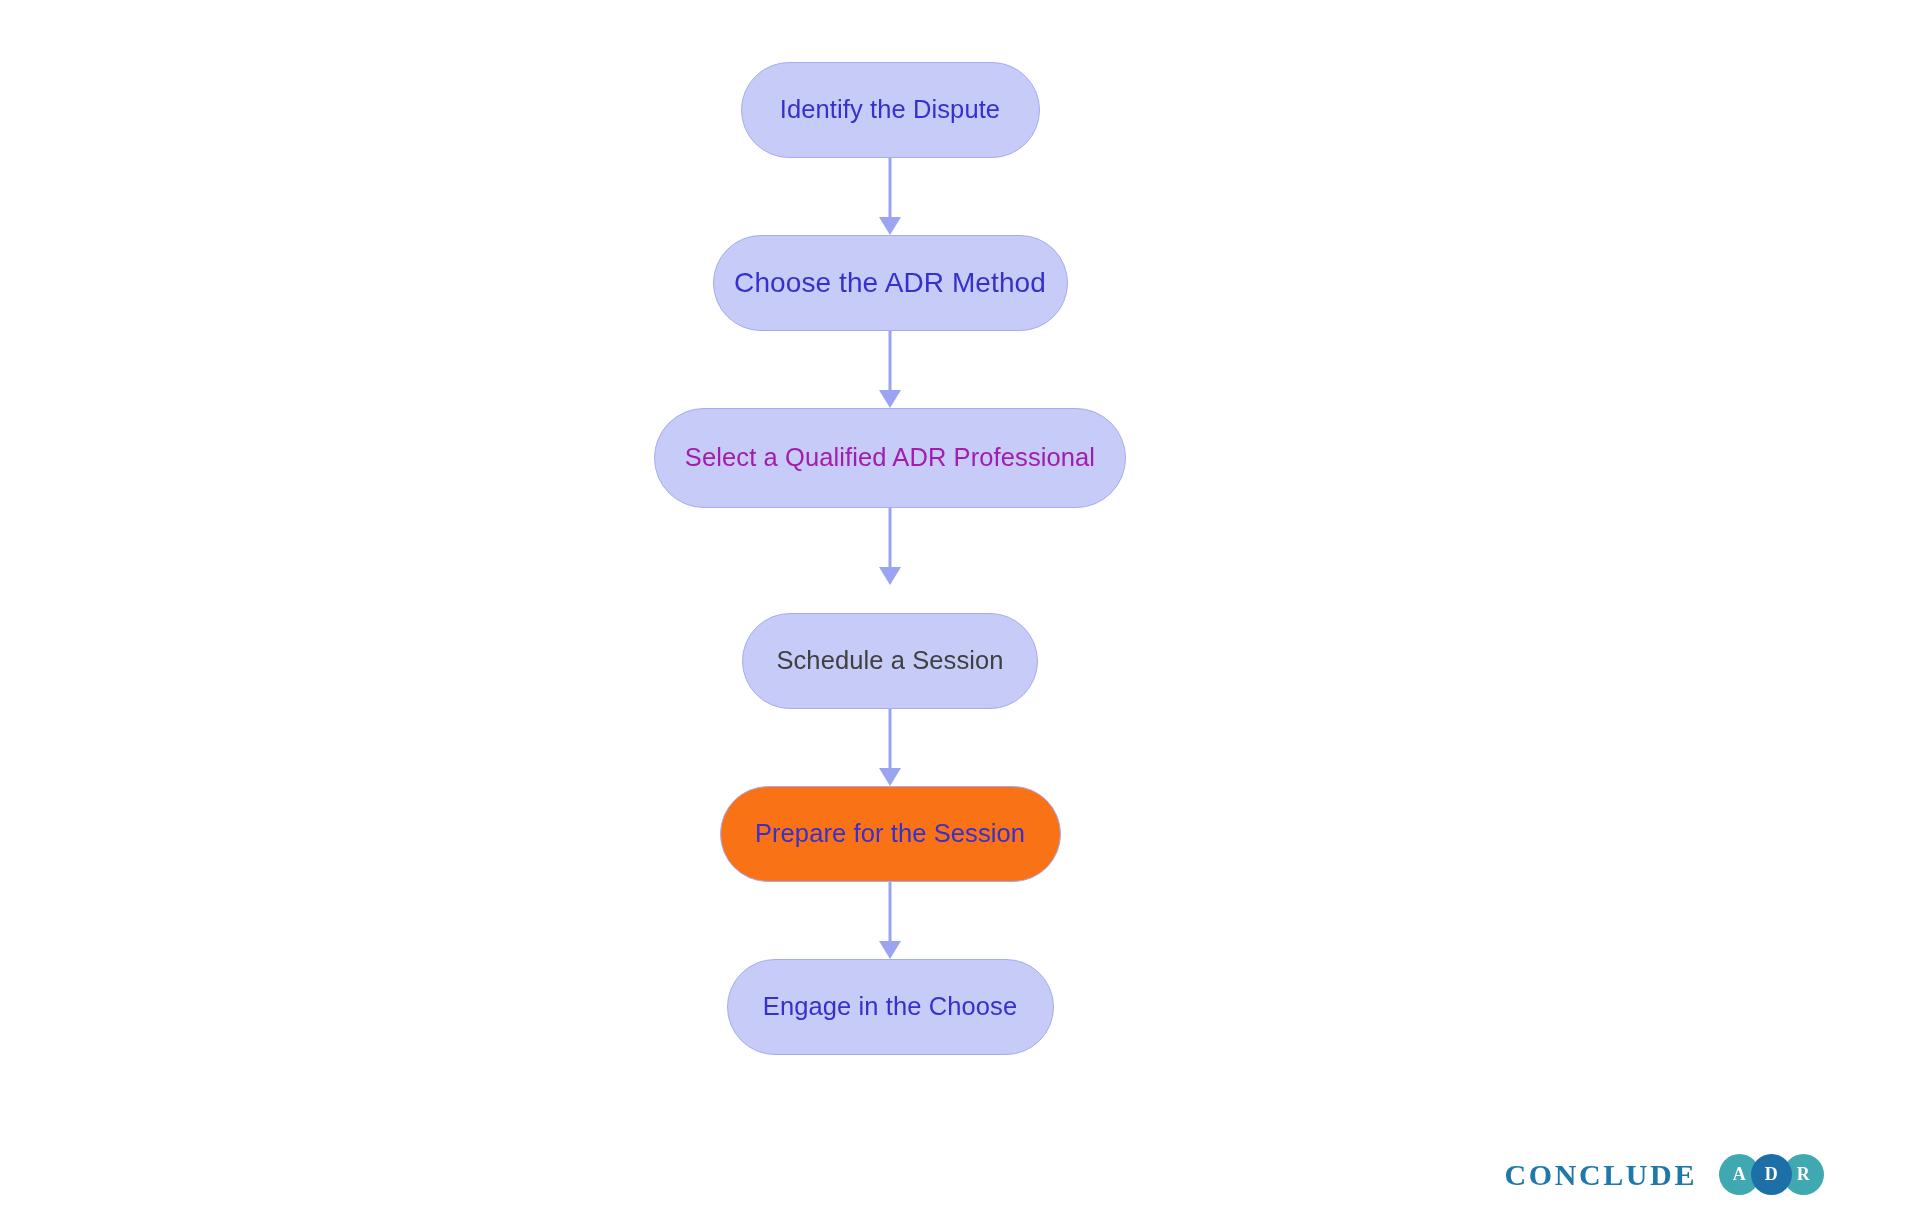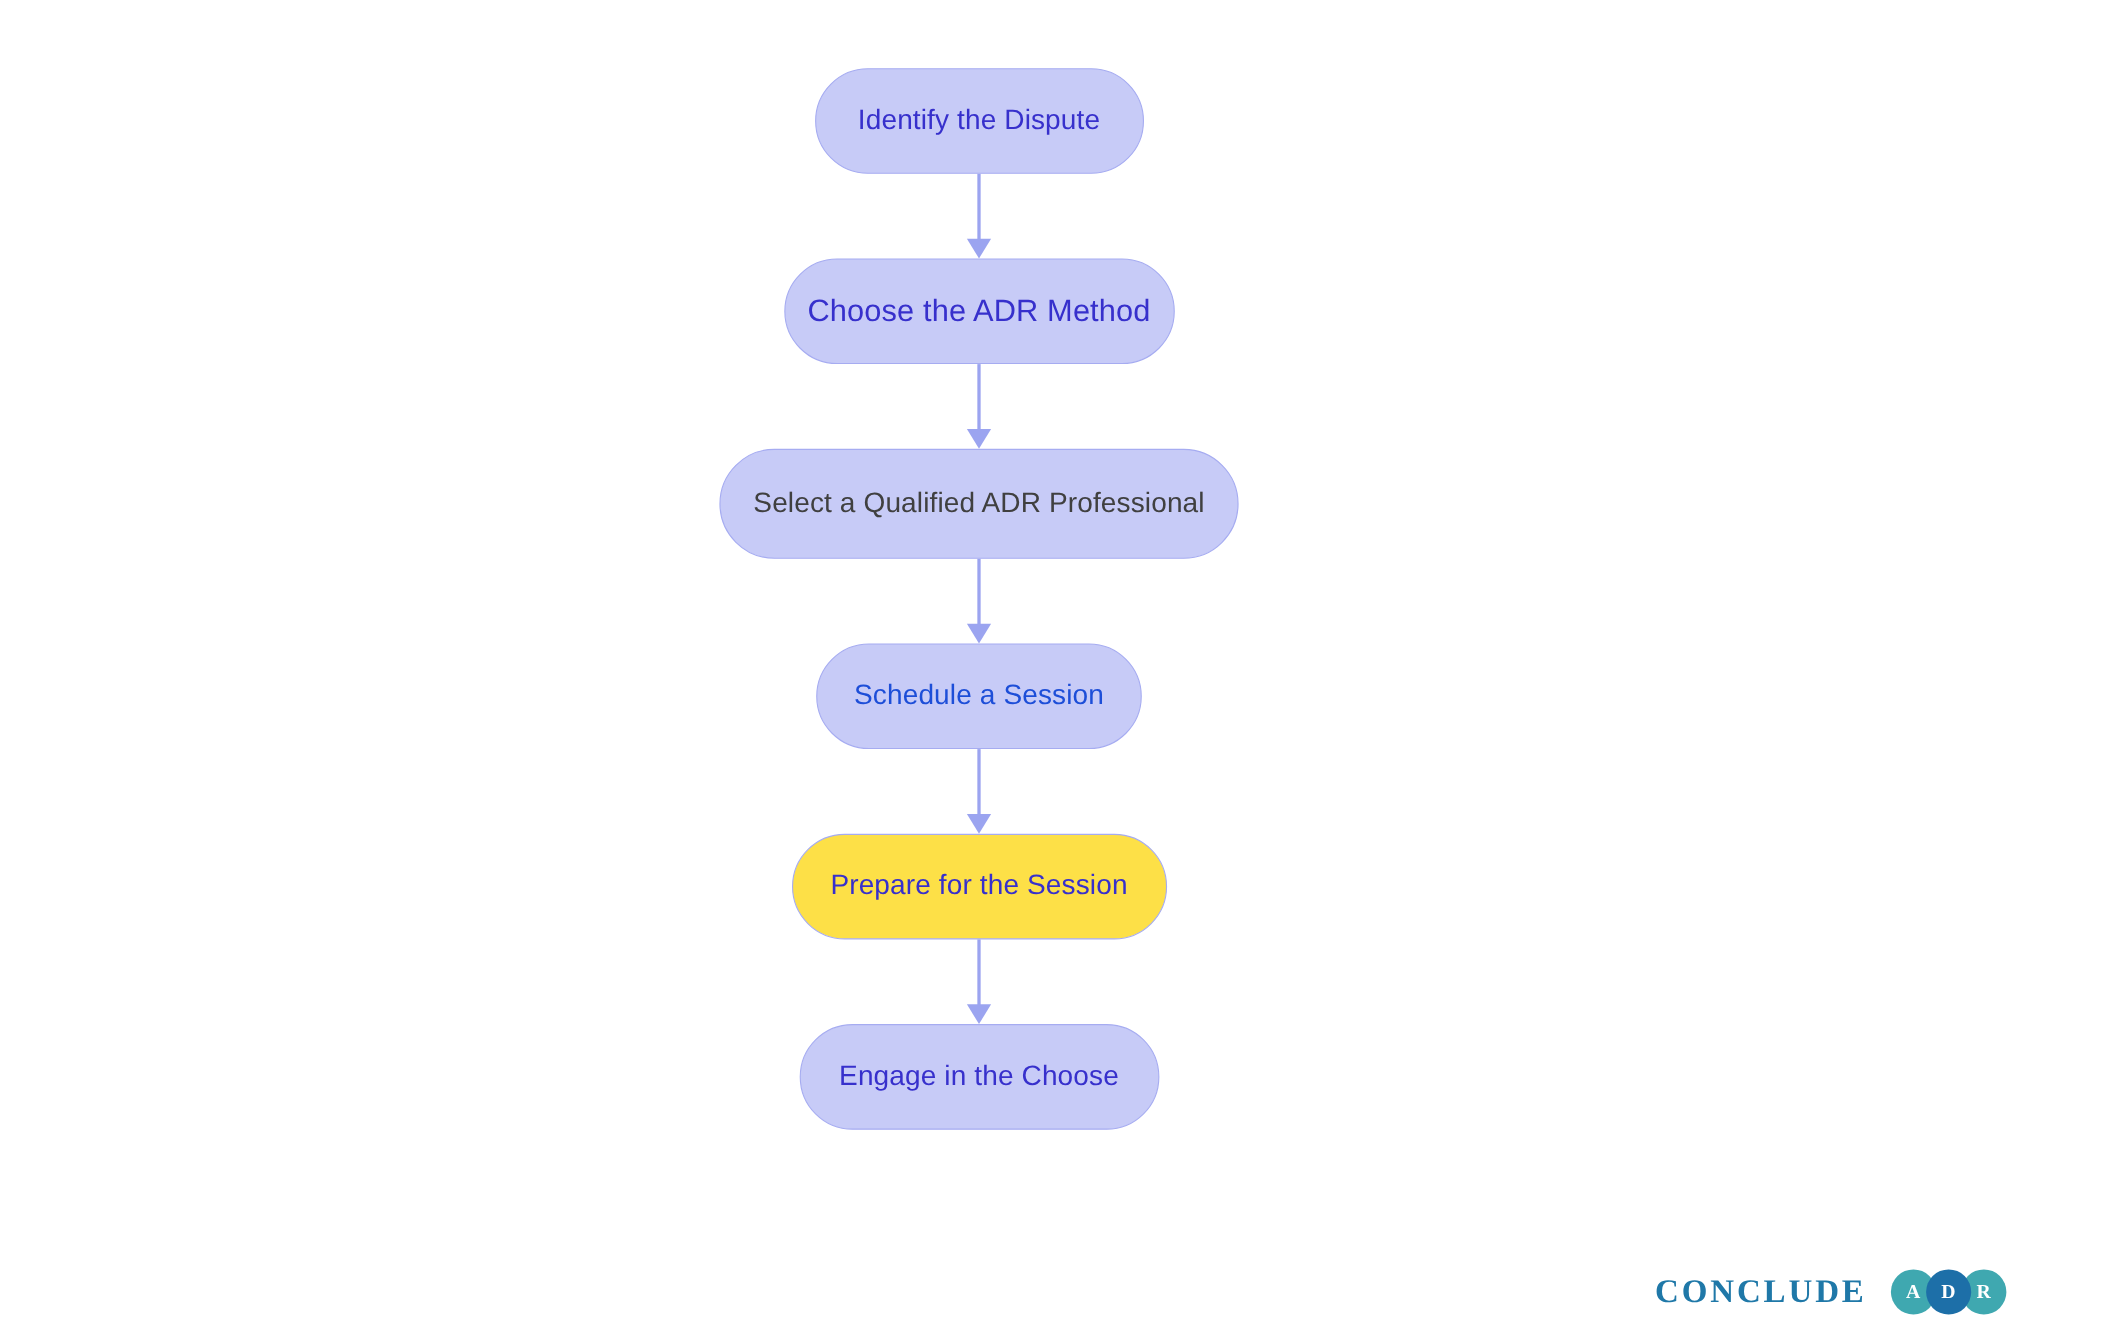--- a/index.html
+++ b/index.html
@@ -149,39 +149,39 @@
 
     <div class="flow-node n-size-2" style="background: rgb(199, 203, 247); border-color: rgb(166, 172, 241); color: rgb(55, 48, 204);">
       <span class="node-label">Choose the ADR Method</span>
     </div>
 
     <div class="flow-connector">
       <span class="connector-line" style="background: rgb(155, 164, 240);"></span>
       <span class="connector-head" style="border-top-color: rgb(155, 164, 240);"></span>
     </div>
 
-    <div class="flow-node n-size-3" style="background: rgb(199, 203, 247); border-color: rgb(166, 172, 241); color: #404040;">
+    <div class="flow-node n-size-3" style="background: rgb(199, 203, 247); border-color: rgb(166, 172, 241); color: #a21caf;">
       <span class="node-label">Select a Qualified ADR Professional</span>
     </div>
 
     <div class="flow-connector">
       <span class="connector-line" style="background: rgb(155, 164, 240);"></span>
       <span class="connector-head" style="border-top-color: rgb(155, 164, 240);"></span>
     </div>
 
-    <div class="flow-node n-size-4" style="background: rgb(199, 203, 247); border-color: rgb(166, 172, 241); color: #1d4ed8;">
+    <div class="flow-node n-size-4" style="background: rgb(199, 203, 247); border-color: rgb(166, 172, 241); color: #404040; margin-top: 28px;">
       <span class="node-label">Schedule a Session</span>
     </div>
 
     <div class="flow-connector">
       <span class="connector-line" style="background: rgb(155, 164, 240);"></span>
       <span class="connector-head" style="border-top-color: rgb(155, 164, 240);"></span>
     </div>
 
-    <div class="flow-node n-size-5" style="background: #fde047; border-color: rgb(166, 172, 241); color: rgb(55, 48, 204);">
+    <div class="flow-node n-size-5" style="background: #f97316; border-color: rgb(166, 172, 241); color: rgb(55, 48, 204);">
       <span class="node-label">Prepare for the Session</span>
     </div>
 
     <div class="flow-connector">
       <span class="connector-line" style="background: rgb(155, 164, 240);"></span>
       <span class="connector-head" style="border-top-color: rgb(155, 164, 240);"></span>
     </div>
 
     <div class="flow-node n-size-6" style="background: rgb(199, 203, 247); border-color: rgb(166, 172, 241); color: rgb(55, 48, 204);">
       <span class="node-label">Engage in the Choose</span>

